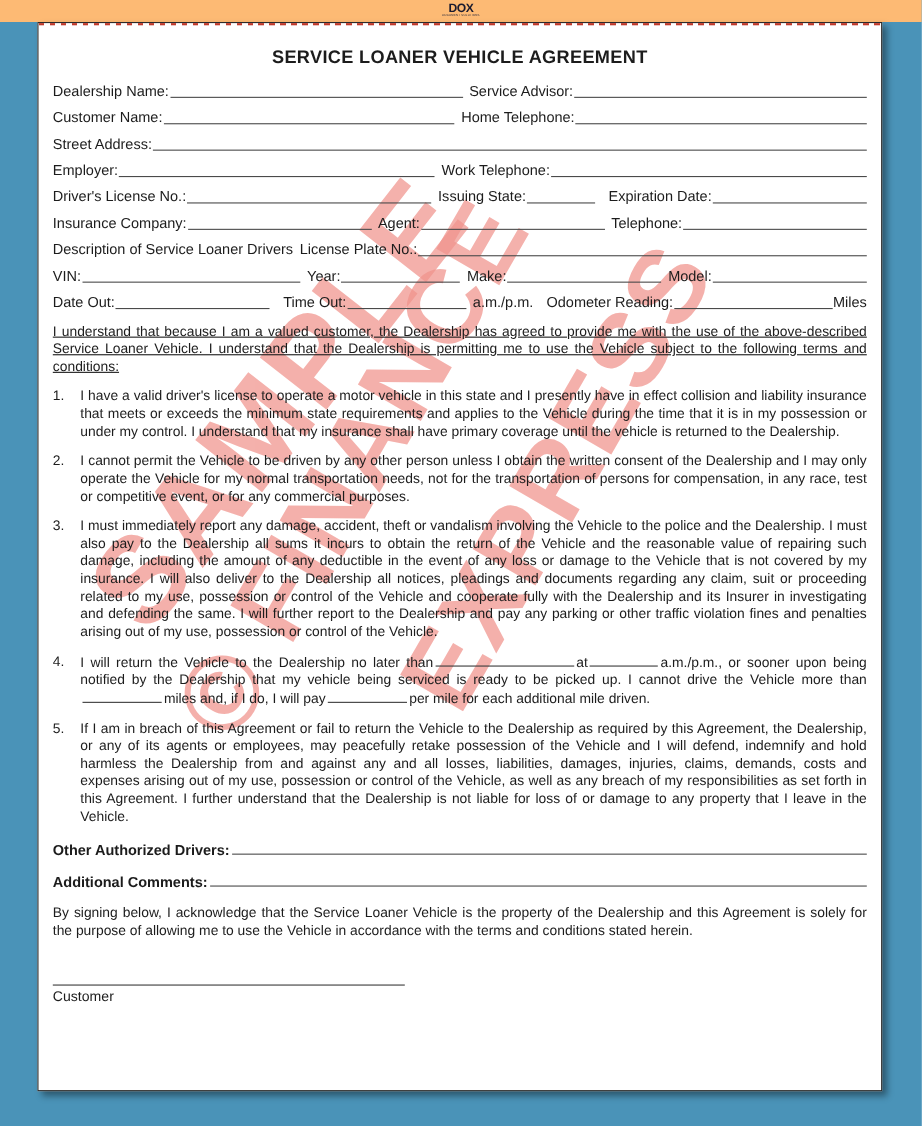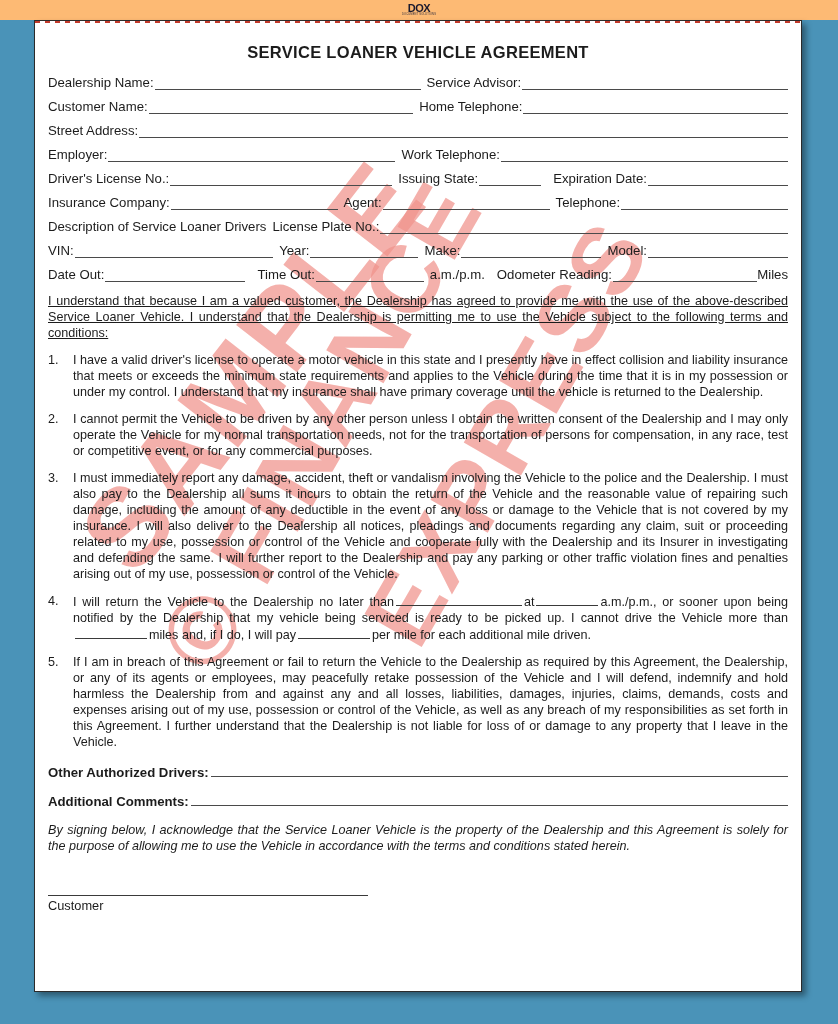--- a/index.html
+++ b/index.html
@@ -123,21 +123,21 @@
     font-size: 16.5px;
     font-weight: bold;
     color: #1c1c1c;
     letter-spacing: 0.3px;
     margin: 22px 0 13px 0;
   }
 
   
   .frow {
     display: flex;
-    align-items: center;
+    align-items: flex-start;
     font-size: 13.2px;
     color: #1c1c1c;
     margin-bottom: 9px;
     white-space: nowrap;
   }
   .lbl { flex: 0 0 auto; }
   .fill {
     flex: 1 1 auto;
     border-bottom: 1px solid #4a4a4a;
     min-width: 8px;
@@ -204,21 +204,20 @@
     white-space: nowrap;
   }
   .bold-row .fill { margin-left: 2px; }
 
   .closing {
     font-size: 12.6px;
     line-height: 1.27;
     color: #1c1c1c;
     text-align: justify;
     margin-top: 14px;
-    font-style: italic;
   }
 
   
   .sig-area {
     display: flex;
     margin-top: 40px;
     padding-bottom: 6px;
   }
   .sig-block { flex: 0 0 auto; }
   .sig-block.left  { width: 320px; }

